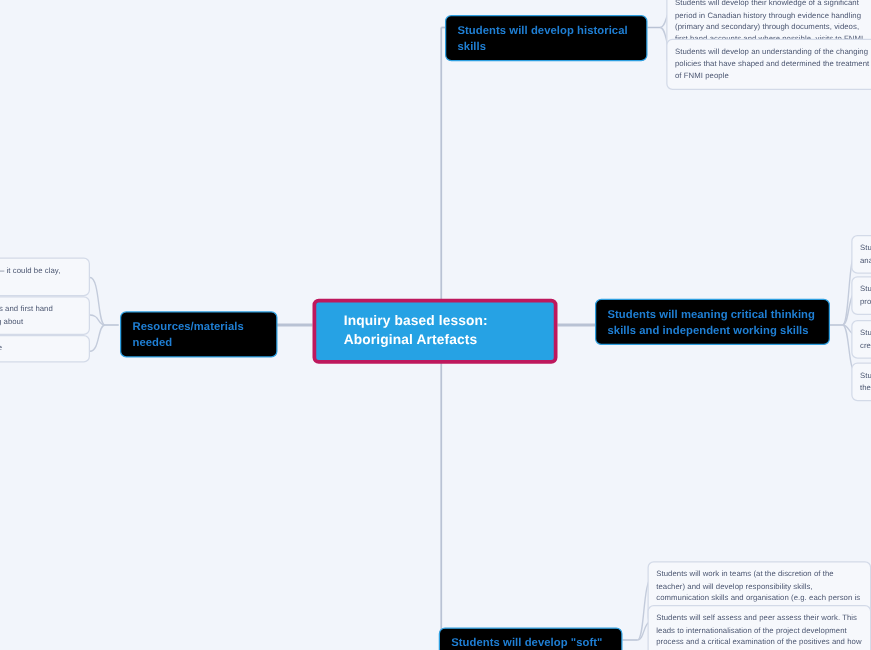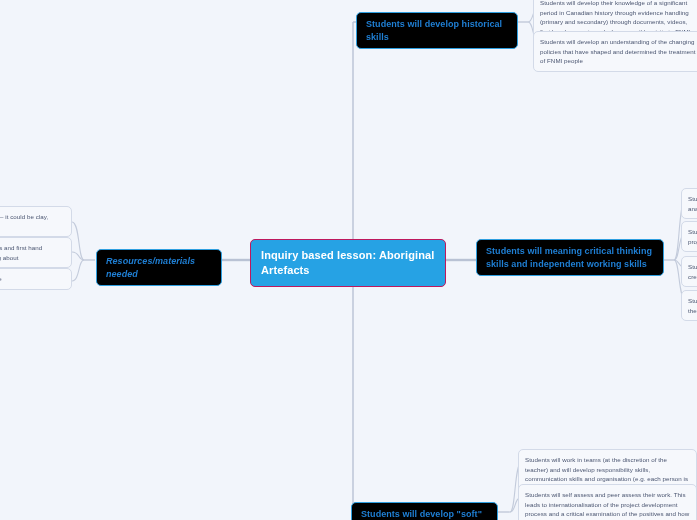--- a/index.html
+++ b/index.html
@@ -27,27 +27,27 @@
     height: 520px;
     pointer-events: none;
   }
   .node {
     position: absolute;
     box-sizing: border-box;
   }
   
   .central {
     background: #26a2e4;
-    border: 1px solid #be185d;
+    border: 3px solid #be185d;
     border-radius: 5px;
     color: #ffffff;
     font-weight: bold;
     font-size: 11px;
     line-height: 1.35;
-    padding: 8px 10px;
+    padding: 8px 22px;
     letter-spacing: 0.1px;
   }
   
   .branch {
     background: #000000;
     border: 1.5px solid #2e9fe0;
     border-radius: 5px;
     color: #1f7fd4;
     font-weight: bold;
     font-size: 9px;
@@ -120,21 +120,21 @@
   <div class="node leaf" style="left:681px; top:256px; width:170px;">Students will make decisions about which artefact to create and how</div>
 
   <div class="node leaf" style="left:681px; top:290px; width:170px;">Students will evaluate the significance of artefacts and their meaning</div>
 
   <div class="node branch" style="left:351px; top:502px; width:147px;">Students will develop "soft" skills</div>
 
   <div class="node leaf" style="left:518px; top:449px; width:179px;">Students will work in teams (at the discretion of the teacher) and will develop responsibility skills, communication skills and organisation (e.g. each person is assigned a role)</div>
 
   <div class="node leaf" style="left:518px; top:484px; width:179px;">Students will self assess and peer assess their work. This leads to internationalisation of the project development process and a critical examination of the positives and how they could improve for the next time.</div>
 
-  <div class="node branch" style="left:96px; top:249px; width:126px;font-style:italic;">Resources/materials needed</div>
+  <div class="node branch" style="left:96px; top:249px; width:126px;">Resources/materials needed</div>
 
   <div class="node leaf" style="left:-90px; top:206px; width:162px;">Materials to make an artefact – it could be clay, cardboard, paint, etc.</div>
 
   <div class="node leaf" style="left:-90px; top:237px; width:162px;">Access to documents, sources and first hand accounts of the event learning about</div>
 
   <div class="node leaf" style="left:-90px; top:268px; width:162px;">Examples of artefacts to make</div>
 
 </div>
 
 </body></html>

